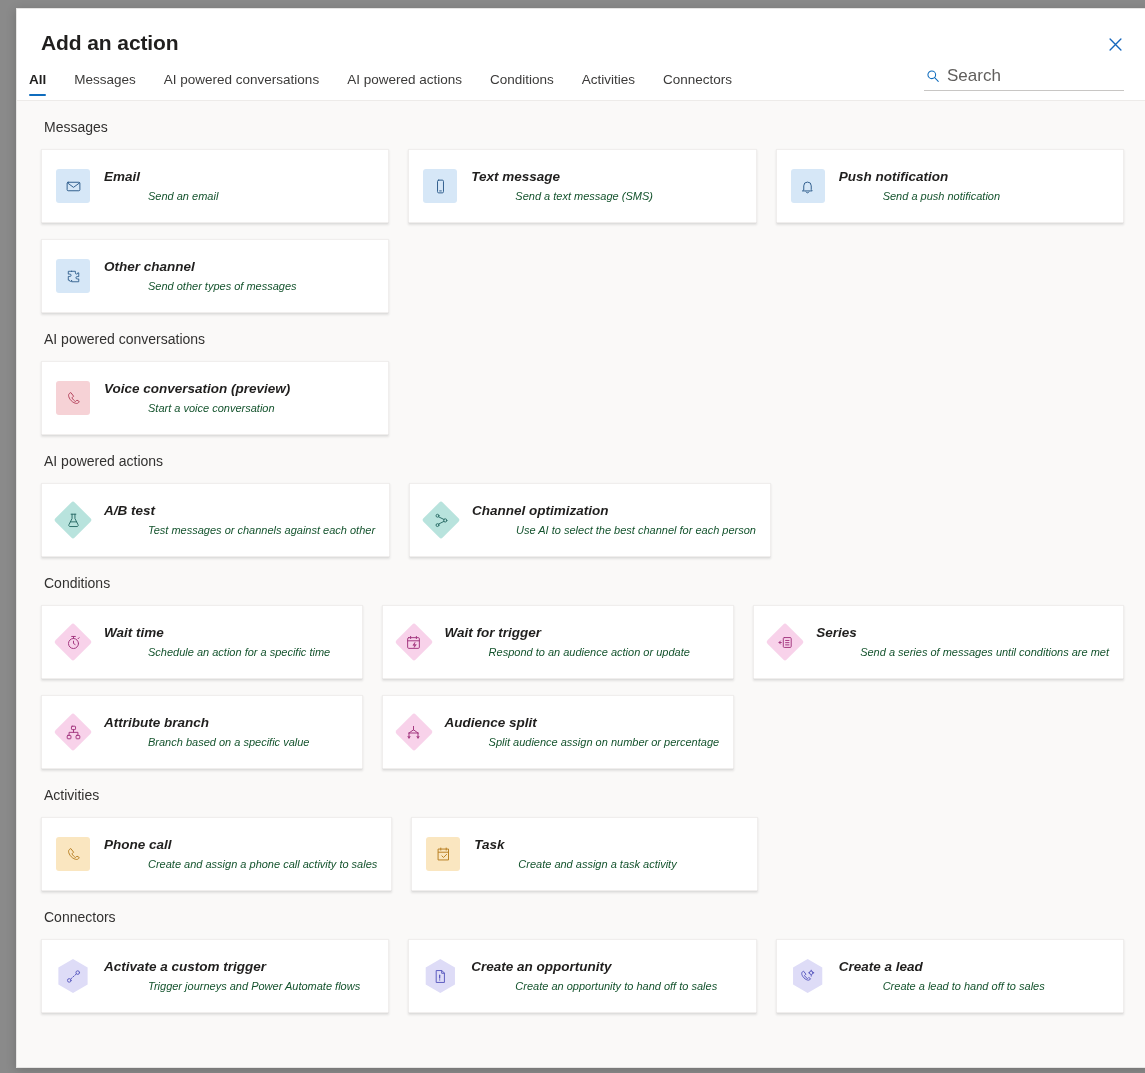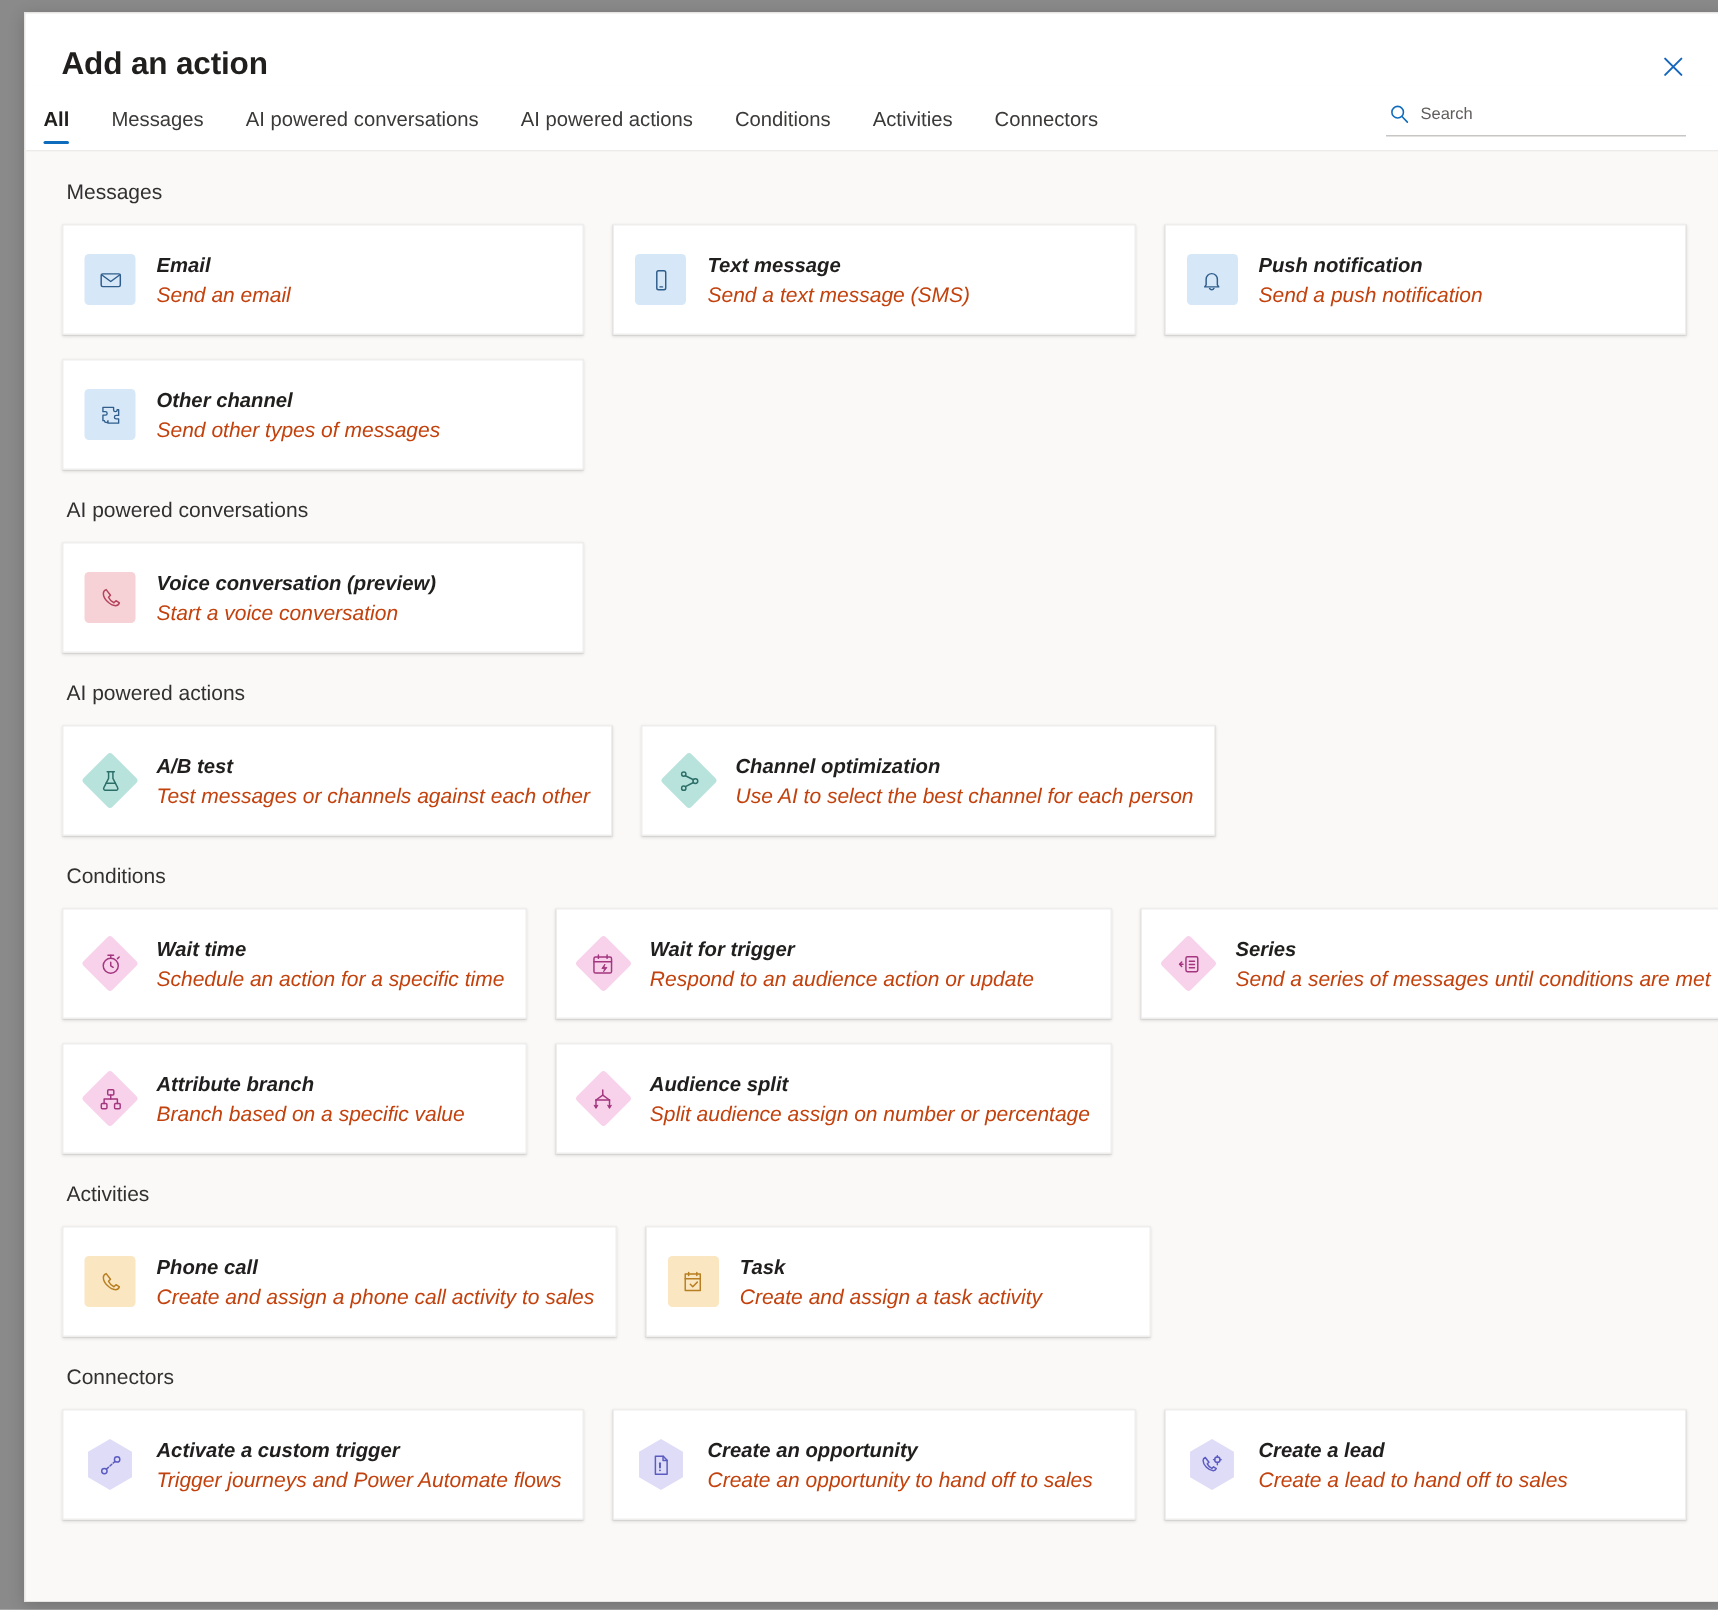--- a/index.html
+++ b/index.html
@@ -81,21 +81,21 @@
     right: 24px; bottom: 9px;
     width: 200px;
     display: flex;
     align-items: center;
     gap: 7px;
     border-bottom: 1px solid #c8c6c4;
     padding: 0 2px 5px 2px;
   }
   #search-input {
     border: none; outline: none;
-    font-size: 11px;
+    font-size: 17px;
     font-family: inherit;
     color: #ef4444;
     background: transparent;
     width: 100%;
     line-height: 18px;
   }
   #search-input::placeholder { color: #605e5c; }
   
   #body {
     flex: 1 1 auto;
@@ -145,25 +145,26 @@
   .tile svg { position: relative; z-index: 2; display: block; }
   .card-text { min-width: 0; }
   .card-title {
     font-size: 13.5px;
     font-weight: 700;
     color: #201f1e;
     line-height: 19px;
     white-space: nowrap;
   }
   .card-sub {
-    font-size: 14px;
-    color: #c2410c;
+    font-size: 11px;
+    color: #14532d;
     line-height: 18px;
     margin-top: 1px;
     white-space: nowrap;
+    margin-left: 44px;
   }
   #body::-webkit-scrollbar { width: 0px; }
 </style>
 </head>
 <body>
 
 <div id="dialog">
 
   <div id="header">
     <div id="dialog-title">Add an action</div>

